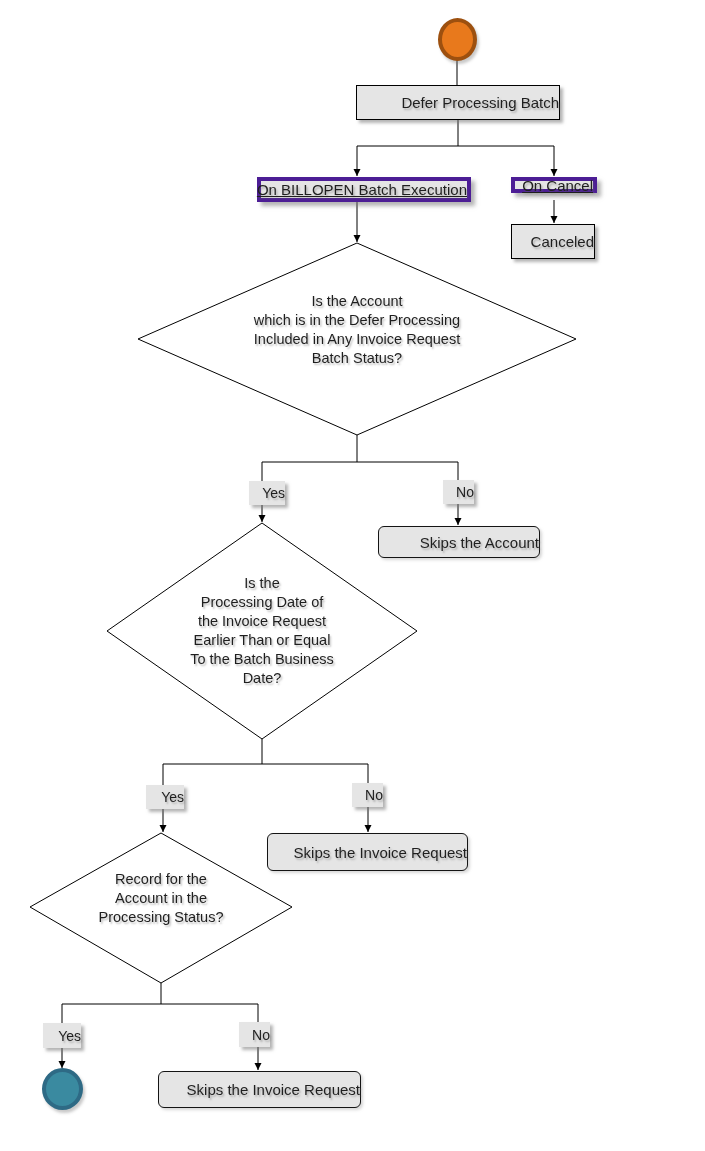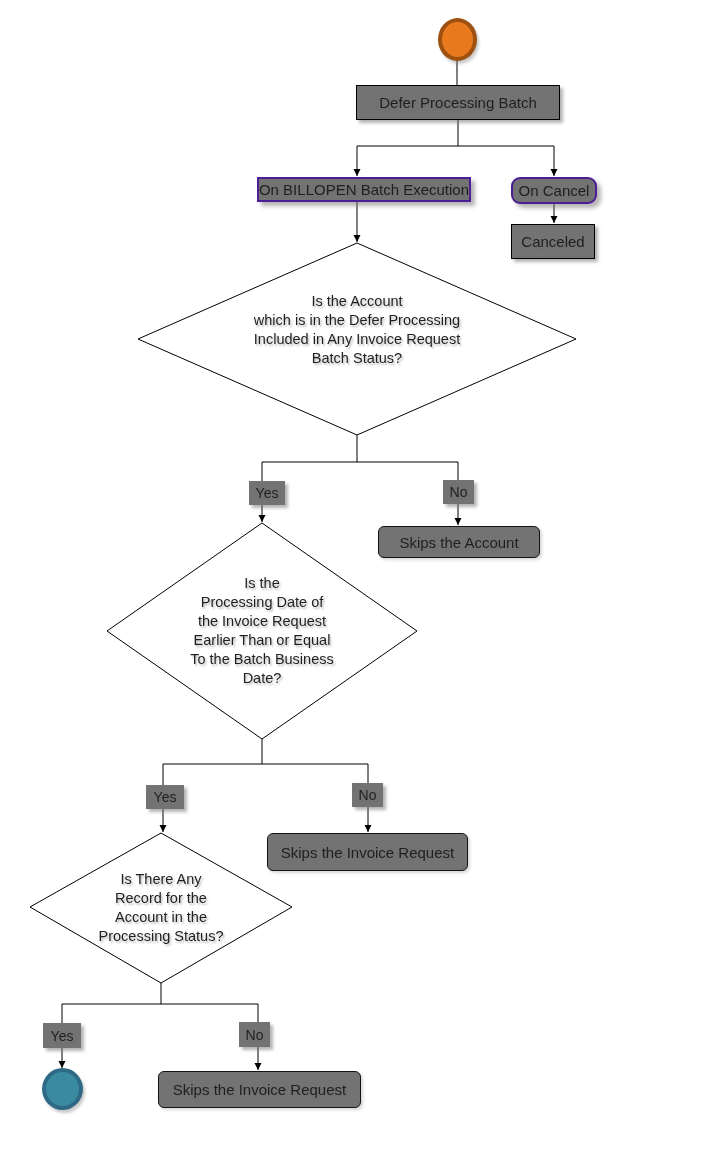--- a/index.html
+++ b/index.html
@@ -14,30 +14,30 @@
     overflow: hidden;
   }
   .wires { position: absolute; left: 0; top: 0; }
   .wires line, .wires polygon { stroke: #000; stroke-width: 1; }
   .wires polygon.decision { fill: #ffffff; }
 
   .node {
     position: absolute;
     display: flex;
     align-items: center;
-    justify-content: center;
+    justify-content: flex-end;
     text-align: center;
-    background: #737373;
+    background: #e5e5e5;
     font-size: 15px;
     white-space: nowrap;
   }
   .txt { text-shadow: 1.5px 1.5px 2px rgba(110,110,110,0.45); }
 
   .bordered { border: 1.4px solid #000; box-shadow: 3px 3px 3px rgba(120,120,120,0.55); }
-  .plain    { border: 2px solid #4c1d95; box-shadow: 4px 4px 4px rgba(120,120,120,0.55); }
+  .plain    { border: 4px solid #4c1d95; box-shadow: 4px 4px 4px rgba(120,120,120,0.55); text-decoration: underline; }
   .rounded  { border: 1.4px solid #141414; border-radius: 6px; box-shadow: 2px 2px 3px rgba(140,140,140,0.35); }
   .yesno    { font-size: 14px; box-shadow: 3px 3px 3px rgba(120,120,120,0.55); }
 
   .circle-node {
     position: absolute;
     border-radius: 50%;
     border-style: solid;
     border-width: 4px;
     box-shadow: 2px 3px 3px rgba(120,120,120,0.4);
   }
@@ -103,21 +103,21 @@
   <div class="circle-node" style="left: 438px; top: 18px; width: 39px; height: 43px; background-color: rgb(232, 121, 28); border-color: rgb(157, 80, 15);"></div>
 
   <div class="node bordered txt" style="left:356px; top:85px; width:204px; height:35px;">
     <span>Defer Processing Batch</span>
   </div>
 
   <div class="node plain txt" style="left:257px; top:177px; width:214px; height:25px;">
     <span>On BILLOPEN Batch Execution</span>
   </div>
 
-  <div class="node plain txt" style="left:511px; top:177px; width:86px; height:27px;border-radius:9px;">
+  <div class="node plain txt" style="left:511px; top:177px; width:86px; height:16px;">
     <span>On Cancel</span>
   </div>
 
   <div class="node bordered txt" style="left:511px; top:224px; width:84px; height:35px;">
     <span>Canceled</span>
   </div>
 
   <div class="diamond-text txt" style="left:227px; top:292px; width:260px;">
     <div>Is the Account</div>
     <div>which is in the Defer Processing</div>
@@ -150,21 +150,20 @@
   </div>
   <div class="node yesno txt" style="left:352px; top:783px; width:31px; height:24px;">
     <span>No</span>
   </div>
 
   <div class="node rounded txt" style="left:267px; top:833px; width:201px; height:38px;">
     <span>Skips the Invoice Request</span>
   </div>
 
   <div class="diamond-text txt" style="left:73px; top:870px; width:176px;">
-    <div>Is There Any</div>
     <div>Record for the</div>
     <div>Account in the</div>
     <div>Processing Status?</div>
   </div>
 
   <div class="node yesno txt" style="left:43px; top:1023px; width:38px; height:25px;">
     <span>Yes</span>
   </div>
   <div class="node yesno txt" style="left:239px; top:1022px; width:31px; height:25px;">
     <span>No</span>

